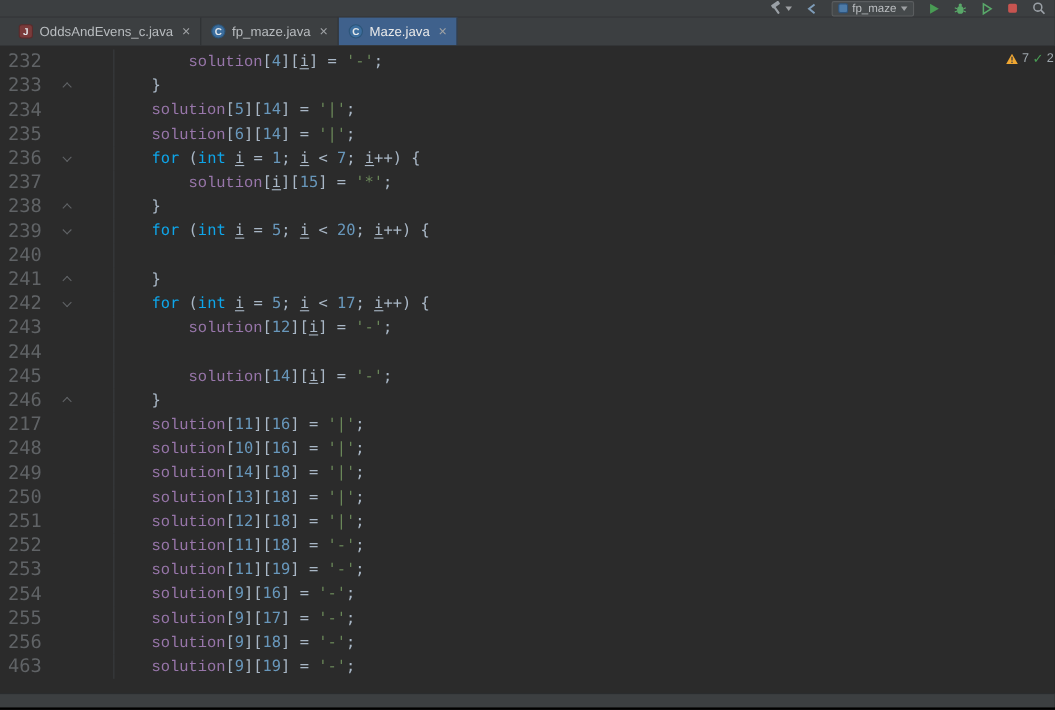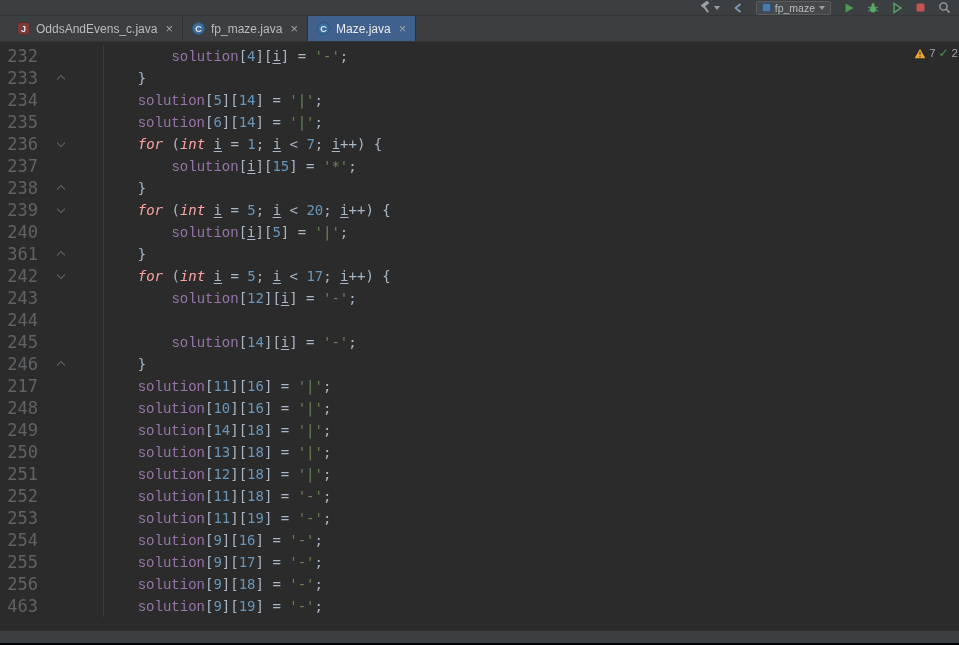--- a/index.html
+++ b/index.html
@@ -30,21 +30,21 @@
   
   .editor { flex:1; position:relative; overflow:hidden; background:#2b2b2b; padding-top:3px; }
   .line { display:flex; height:22px; line-height:22px; font-family:"DejaVu Sans Mono", monospace; font-size:14px; }
   .ln { width:40px; flex:none; text-align:right; color:#606366; font-size:17px; padding-right:2px; cursor:pointer; }
   .fold { width:64px; flex:none; position:relative; border-right:1px solid #3a3d3f; cursor:pointer; }
   .fold-glyph { position:absolute; left:18px; width:6px; height:6px;
                 border-right:1.5px solid #606366; border-bottom:1.5px solid #606366; }
   .fold-glyph.start { top:7px;  transform:rotate(45deg); }
   .fold-glyph.end   { top:9px;  transform:rotate(-135deg); }
   .code { white-space:pre; color:#a9b7c6; }
-  .tk-k { color:#fca5a5;font-style:italic; }
+  .tk-k { color:#0ea5e9; }
   .tk-f { color:#9876aa;font-family:Liberation Mono, monospace; }
   .tk-n { color:#6897bb; }
   .tk-s { color:#6a8759; }
   .tk-p { color:#a9b7c6; }
   .tk-v { color:#a9b7c6; text-decoration:underline; text-underline-offset:2px; }
 
   
   .inspections { position:absolute; top:4px; right:0; display:flex; align-items:center; gap:3px;
                  font-size:12px; color:#9da5ab; padding-right:1px; cursor:pointer; }
   .insp-count { font-size:11.5px; }
@@ -187,24 +187,23 @@
         <div class="line">
           <span class="ln">239</span>
           <span class="fold">
             <span class="fold-glyph start"></span>
           </span>
           <span class="code" style="padding-left: 33.72px;"><span class="tk-k">for</span><span class="tk-p"> (</span><span class="tk-k">int</span><span class="tk-p"> </span><span class="tk-v">i</span><span class="tk-p"> = </span><span class="tk-n">5</span><span class="tk-p">; </span><span class="tk-v">i</span><span class="tk-p"> &lt; </span><span class="tk-n">20</span><span class="tk-p">; </span><span class="tk-v">i</span><span class="tk-p">++) {</span></span>
         </div>
         <div class="line">
           <span class="ln">240</span>
           <span class="fold"></span>
-          <span class="code" style="padding-left: 67.44px;"><span class="tk-f">solution</span><span class="tk-p">[</span><span class="tk-v">i</span><span class="tk-p">][</span><span class="tk-n">5</span><span class="tk-p">] = </span><span class="tk-s">'|'</span><span class="tk-p">;</span></span>
-        </div>
-        <div class="line">
-          <span class="ln">361</span>
+        </div>
+        <div class="line">
+          <span class="ln">241</span>
           <span class="fold">
             <span class="fold-glyph end"></span>
           </span>
           <span class="code" style="padding-left: 33.72px;"><span class="tk-p">}</span></span>
         </div>
         <div class="line">
           <span class="ln">242</span>
           <span class="fold">
             <span class="fold-glyph start"></span>
           </span>

